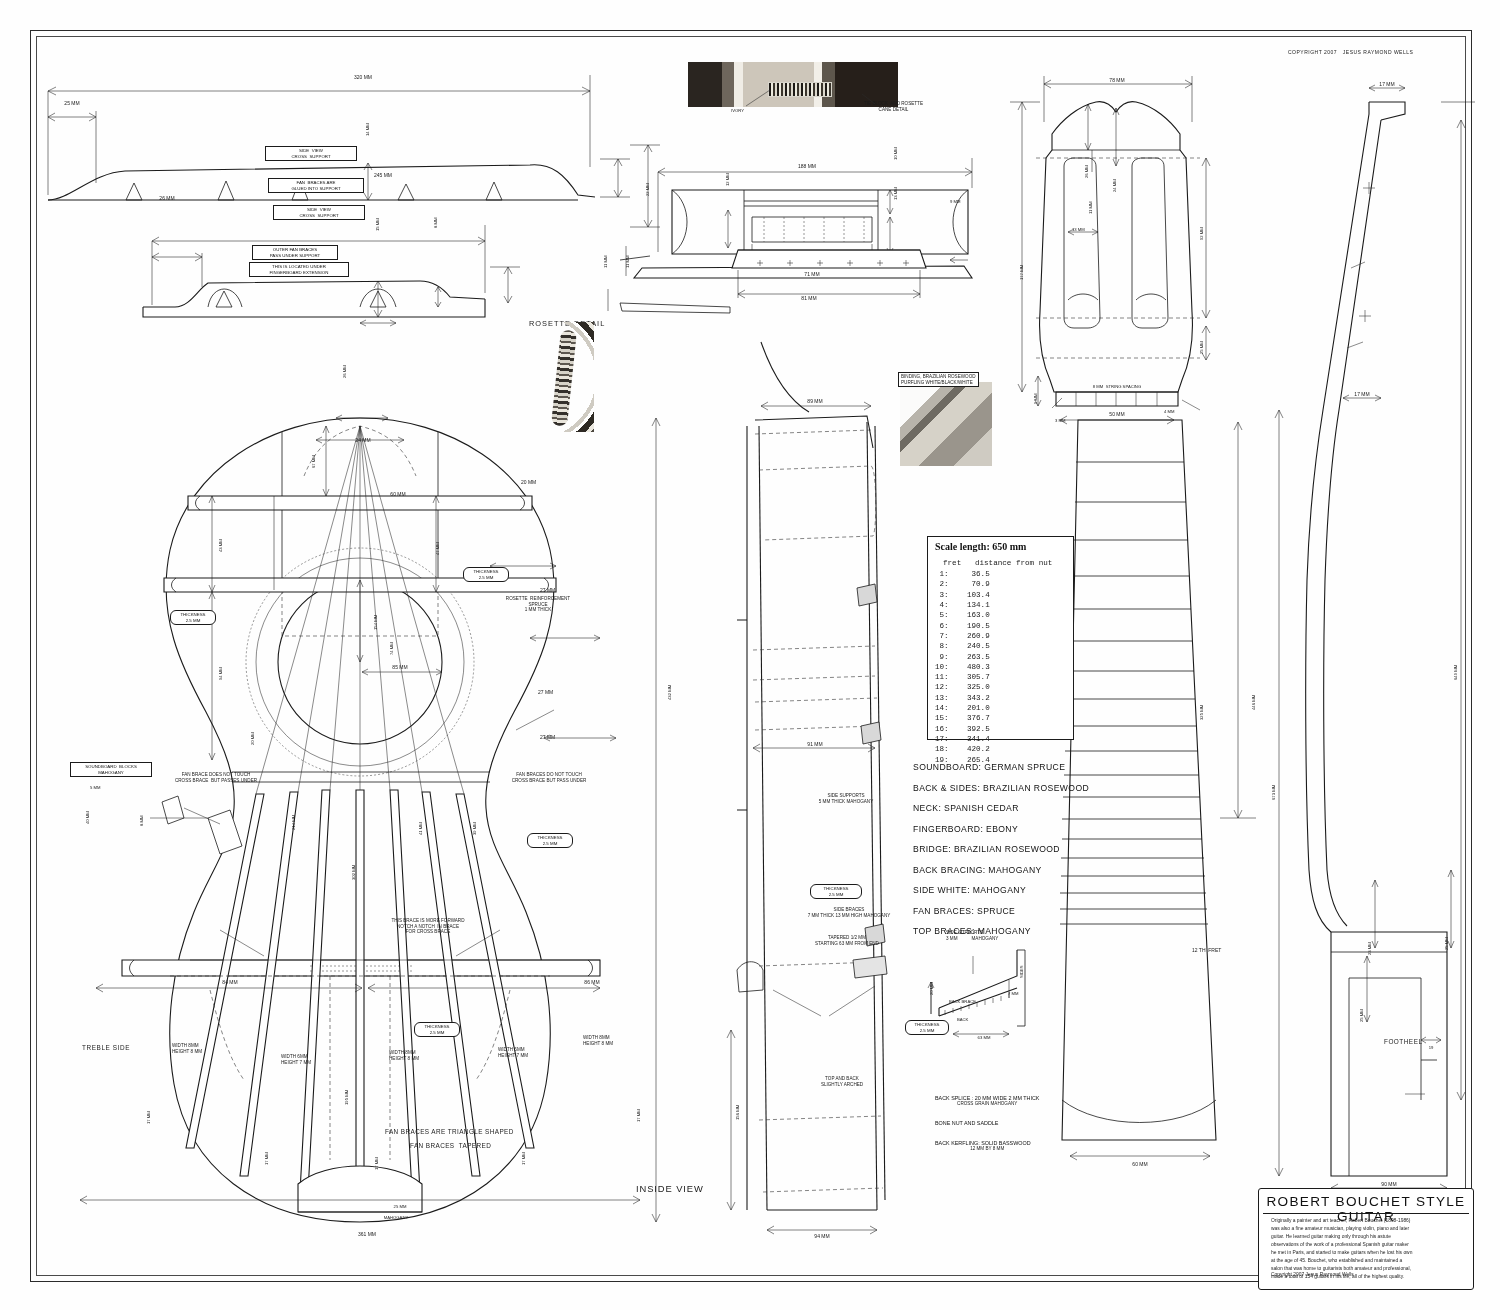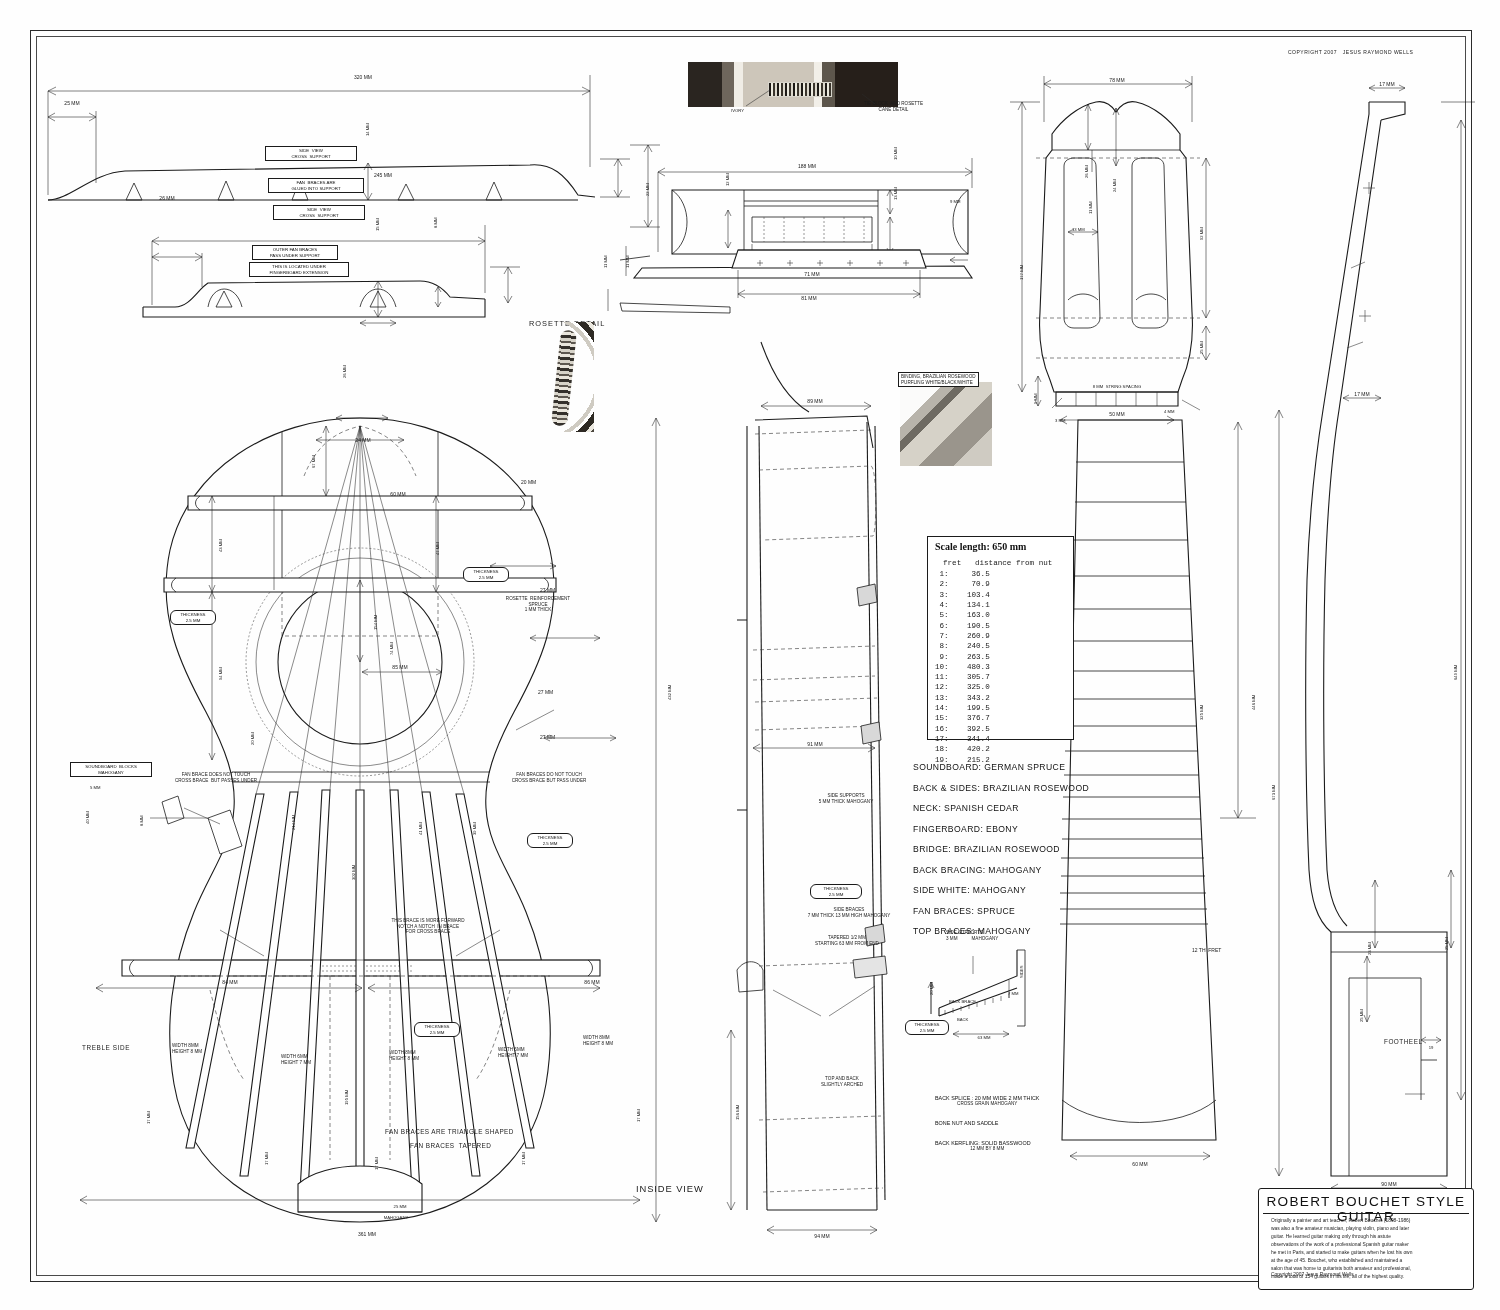--- a/index.html
+++ b/index.html
@@ -445,26 +445,26 @@
         <div class="fretmono"> 4:    134.1</div>
         <div class="fretmono"> 5:    163.0</div>
         <div class="fretmono"> 6:    190.5</div>
         <div class="fretmono"> 7:    260.9</div>
         <div class="fretmono"> 8:    240.5</div>
         <div class="fretmono"> 9:    263.5</div>
         <div class="fretmono">10:    480.3</div>
         <div class="fretmono">11:    305.7</div>
         <div class="fretmono">12:    325.0</div>
         <div class="fretmono">13:    343.2</div>
-        <div class="fretmono">14:    199.5</div>
+        <div class="fretmono">14:    201.0</div>
         <div class="fretmono">15:    376.7</div>
         <div class="fretmono">16:    392.5</div>
         <div class="fretmono">17:    341.4</div>
         <div class="fretmono">18:    420.2</div>
-        <div class="fretmono">19:    215.2</div>
+        <div class="fretmono">19:    265.4</div>
       </div>
   </div>
 
   <div class="matlist" id="materials-list" style="position:absolute;left:913px;top:762px;">
       <div>SOUNDBOARD:  GERMAN SPRUCE</div>
       <div>BACK &amp; SIDES: BRAZILIAN  ROSEWOOD</div>
       <div>NECK: SPANISH  CEDAR</div>
       <div>FINGERBOARD:  EBONY</div>
       <div>BRIDGE:  BRAZILIAN  ROSEWOOD</div>
       <div>BACK BRACING:  MAHOGANY</div>

